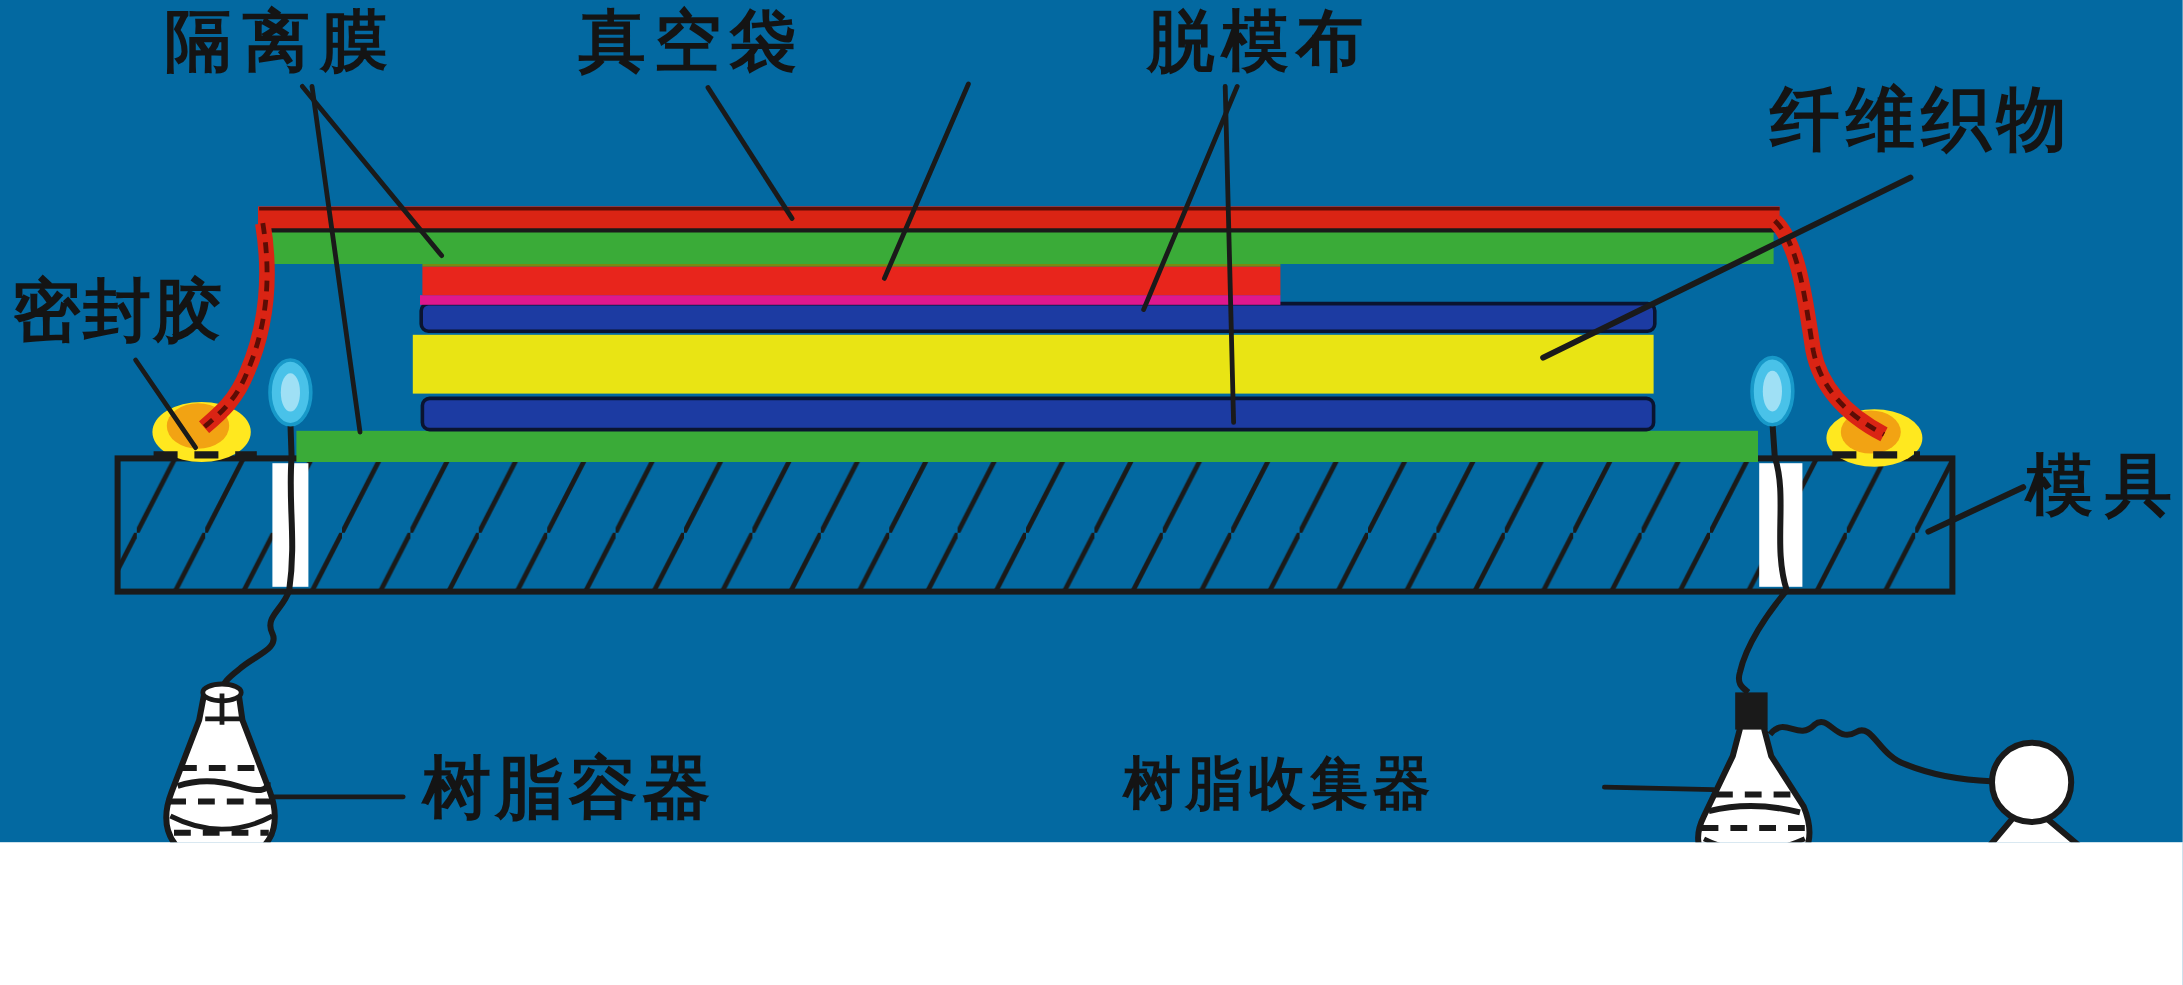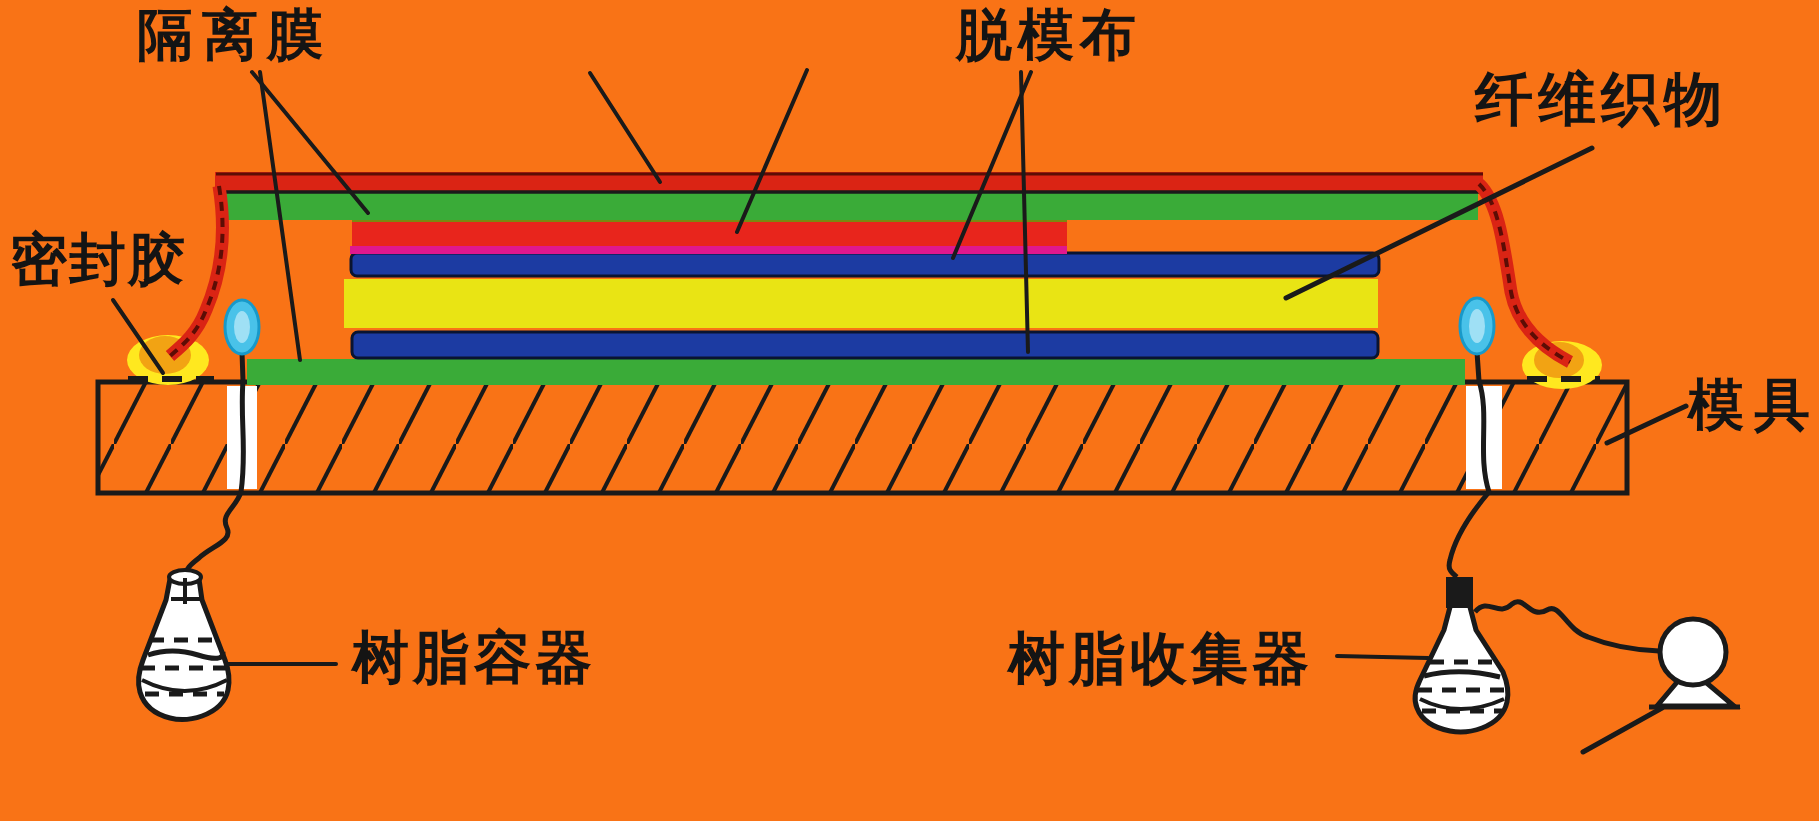--- a/index.html
+++ b/index.html
@@ -1,16 +1,16 @@
 <!DOCTYPE html>
 <html><head>
 <meta charset="utf-8">
 <style>
   html,body{margin:0;padding:0;background:#ffffff;}
-  .canvas{position:relative;width:1819px;height:821px;background:#f97316;overflow:hidden;
+  .canvas{position:relative;width:1819px;height:702px;background:#0369a1;overflow:hidden;
           font-family:"Liberation Serif","DejaVu Serif",serif;}
   .canvas svg{position:absolute;left:0;top:0;}
   .lbl{position:absolute;color:#141414;line-height:1.05;white-space:nowrap;
        font-weight:600;font-family:"Liberation Serif","DejaVu Serif",serif;}
 </style>
 </head>
 <body>
 
 <div class="canvas">
 
@@ -106,20 +106,21 @@
     <path d="M1592,148 L1286,298" stroke-width="5" fill="none" stroke="#1a1a1a"></path>
     <path d="M113,300 L163,373" stroke-width="4" fill="none" stroke="#1a1a1a"></path>
     <path d="M1686,406 L1607,443" stroke-width="5" fill="none" stroke="#1a1a1a"></path>
     <path d="M226,664 L336,664" stroke-width="4" fill="none" stroke="#1a1a1a"></path>
     <path d="M1337,656 L1428,658" stroke-width="4" fill="none" stroke="#1a1a1a"></path>
     <path d="M1583,752 L1662,708" stroke-width="5" fill="none" stroke="#1a1a1a"></path>
   </g>
 </svg>
 
 <div class="lbl" style="left:137px;top:6px;font-size:56px;letter-spacing:9px;">隔离膜</div>
+<div class="lbl" style="left:482px;top:6px;font-size:56px;letter-spacing:7px;">真空袋</div>
 <div class="lbl" style="left:1475px;top:70px;font-size:58px;letter-spacing:5px;">纤维织物</div>
 <div class="lbl" style="left:956px;top:6px;font-size:56px;letter-spacing:6px;">脱模布</div>
 <div class="lbl" style="left:10px;top:230px;font-size:57px;letter-spacing:2px;">密封胶</div>
 <div class="lbl" style="left:352px;top:628px;font-size:57px;letter-spacing:4px;">树脂容器</div>
 <div class="lbl" style="left:1688px;top:376px;font-size:56px;letter-spacing:10px;">模具</div>
-<div class="lbl" style="left:1008px;top:629px;font-size:57px;letter-spacing:4px;">树脂收集器</div>
+<div class="lbl" style="left:936px;top:629px;font-size:48px;letter-spacing:4px;">树脂收集器</div>
 
 </div>
 
 </body></html>

